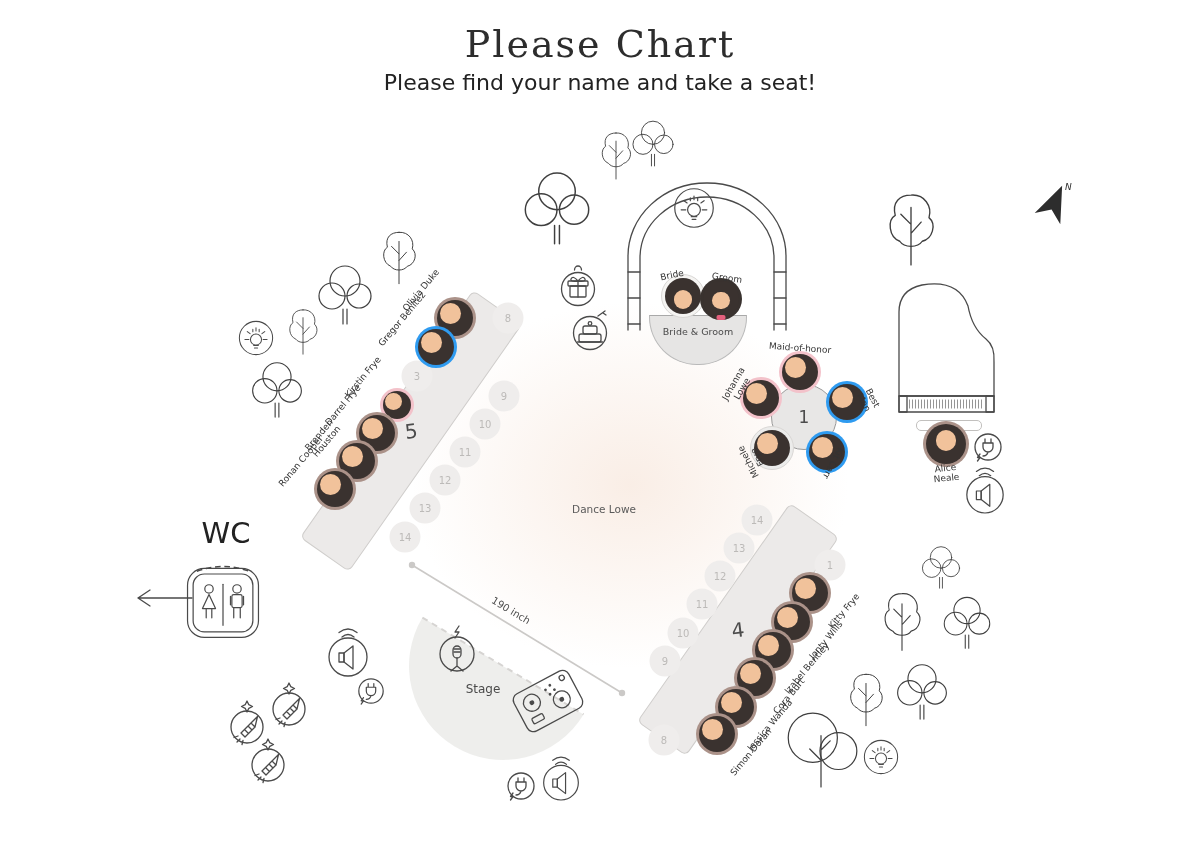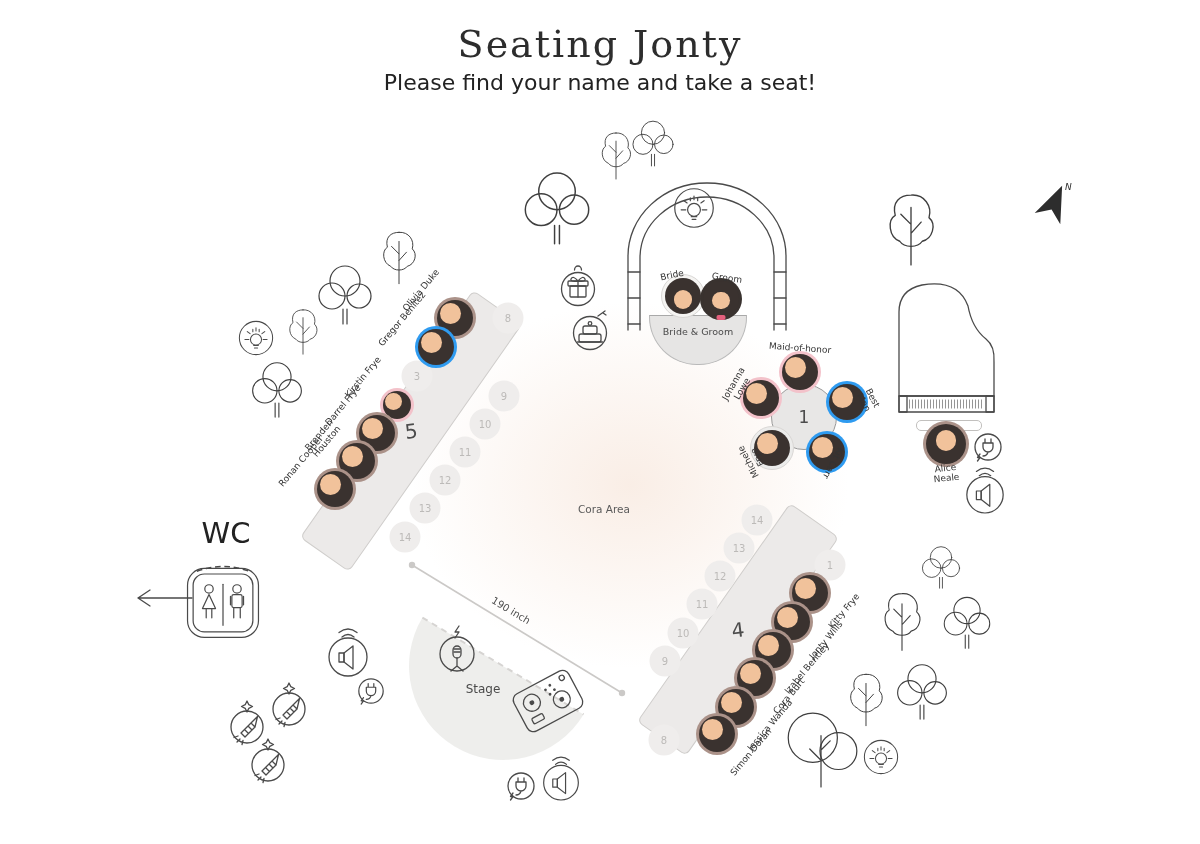--- a/index.html
+++ b/index.html
@@ -68,25 +68,25 @@
       <path d="M24,66 L24,15 M24,30 L15,21 M24,38 L33,28"></path>
     </g>
     <g id="tree-big" class="tree-ln">
       <circle cx="34" cy="30" r="24"></circle>
         <circle cx="59" cy="43" r="18"></circle>
       <path d="M42,78 L42,28 M42,52 L31,41 M42,42 L51,33"></path>
     </g>
   </defs>
 </svg>
 
-<div class="abs title">Seating Jonty</div>
+<div class="abs title">Please Chart</div>
 <div class="abs subtitle">Please find your name and take a seat!</div>
 
 <div class="abs dance-glow"></div>
-<div class="abs dance-label">Cora Area</div>
+<div class="abs dance-label">Dance Lowe</div>
 
 <svg class="abs" style="left:313px;top:258px" width="64" height="70" viewBox="0 0 64 70">
     <use href="#tree-cloud"></use>
   </svg>
 <svg class="abs" style="left:379px;top:229px" width="40" height="58" viewBox="0 0 48 70">
     <use href="#tree-branch"></use>
   </svg>
 <svg class="abs" style="left:285px;top:307px" width="36" height="50" viewBox="0 0 48 70">
     <use href="#tree-branch"></use>
   </svg>

